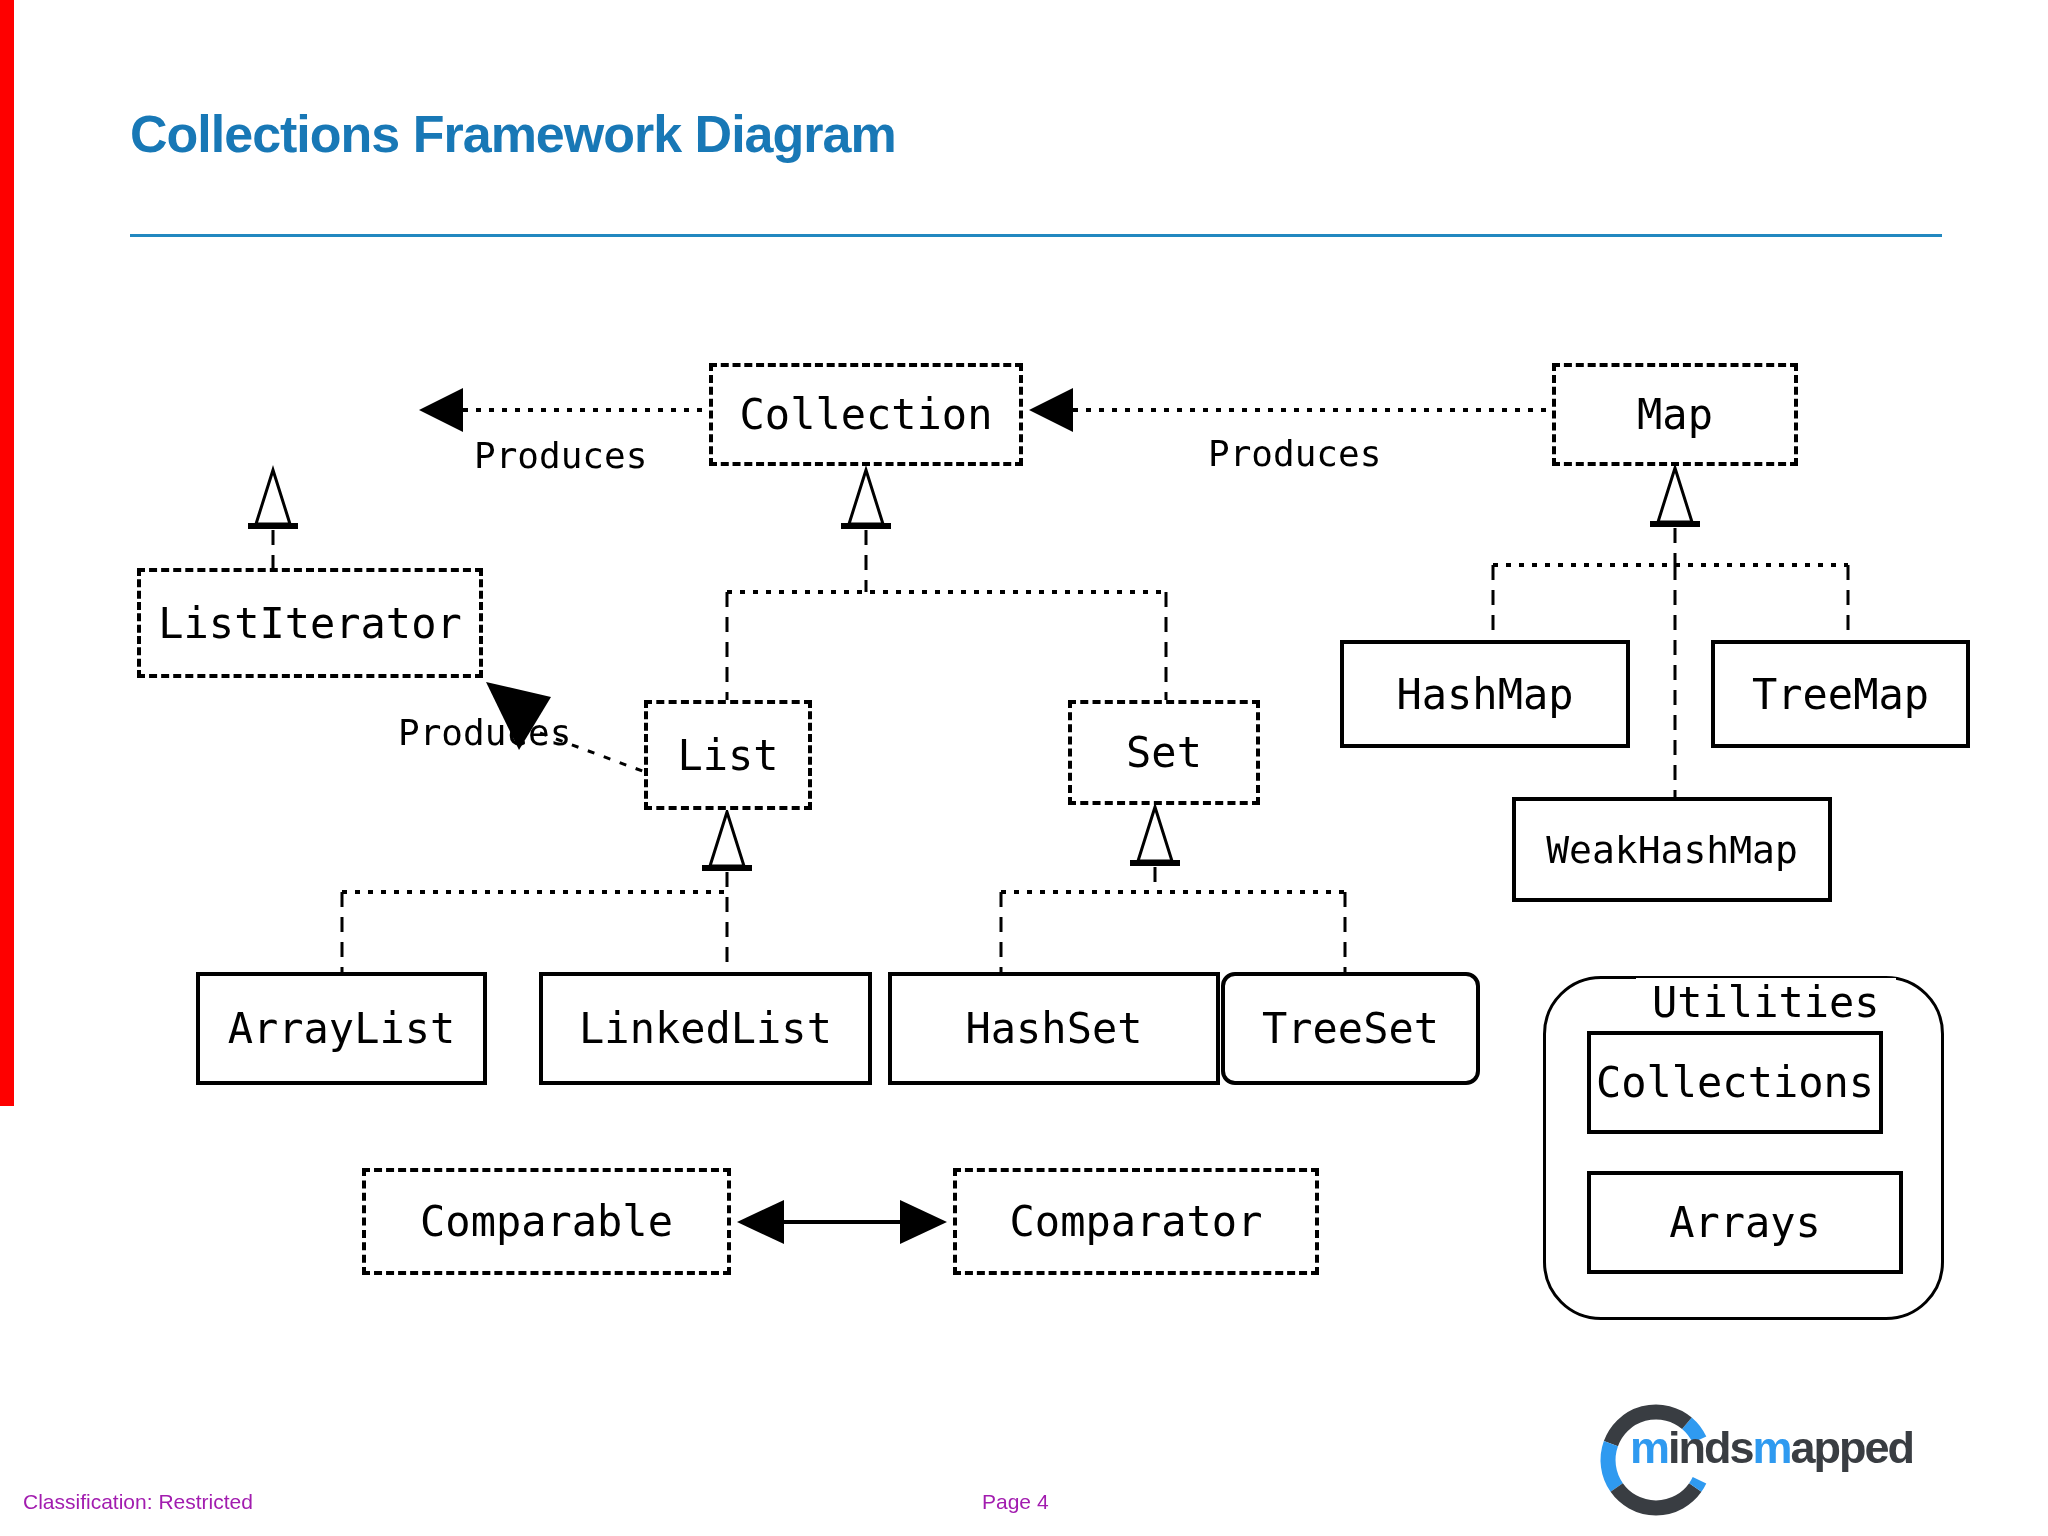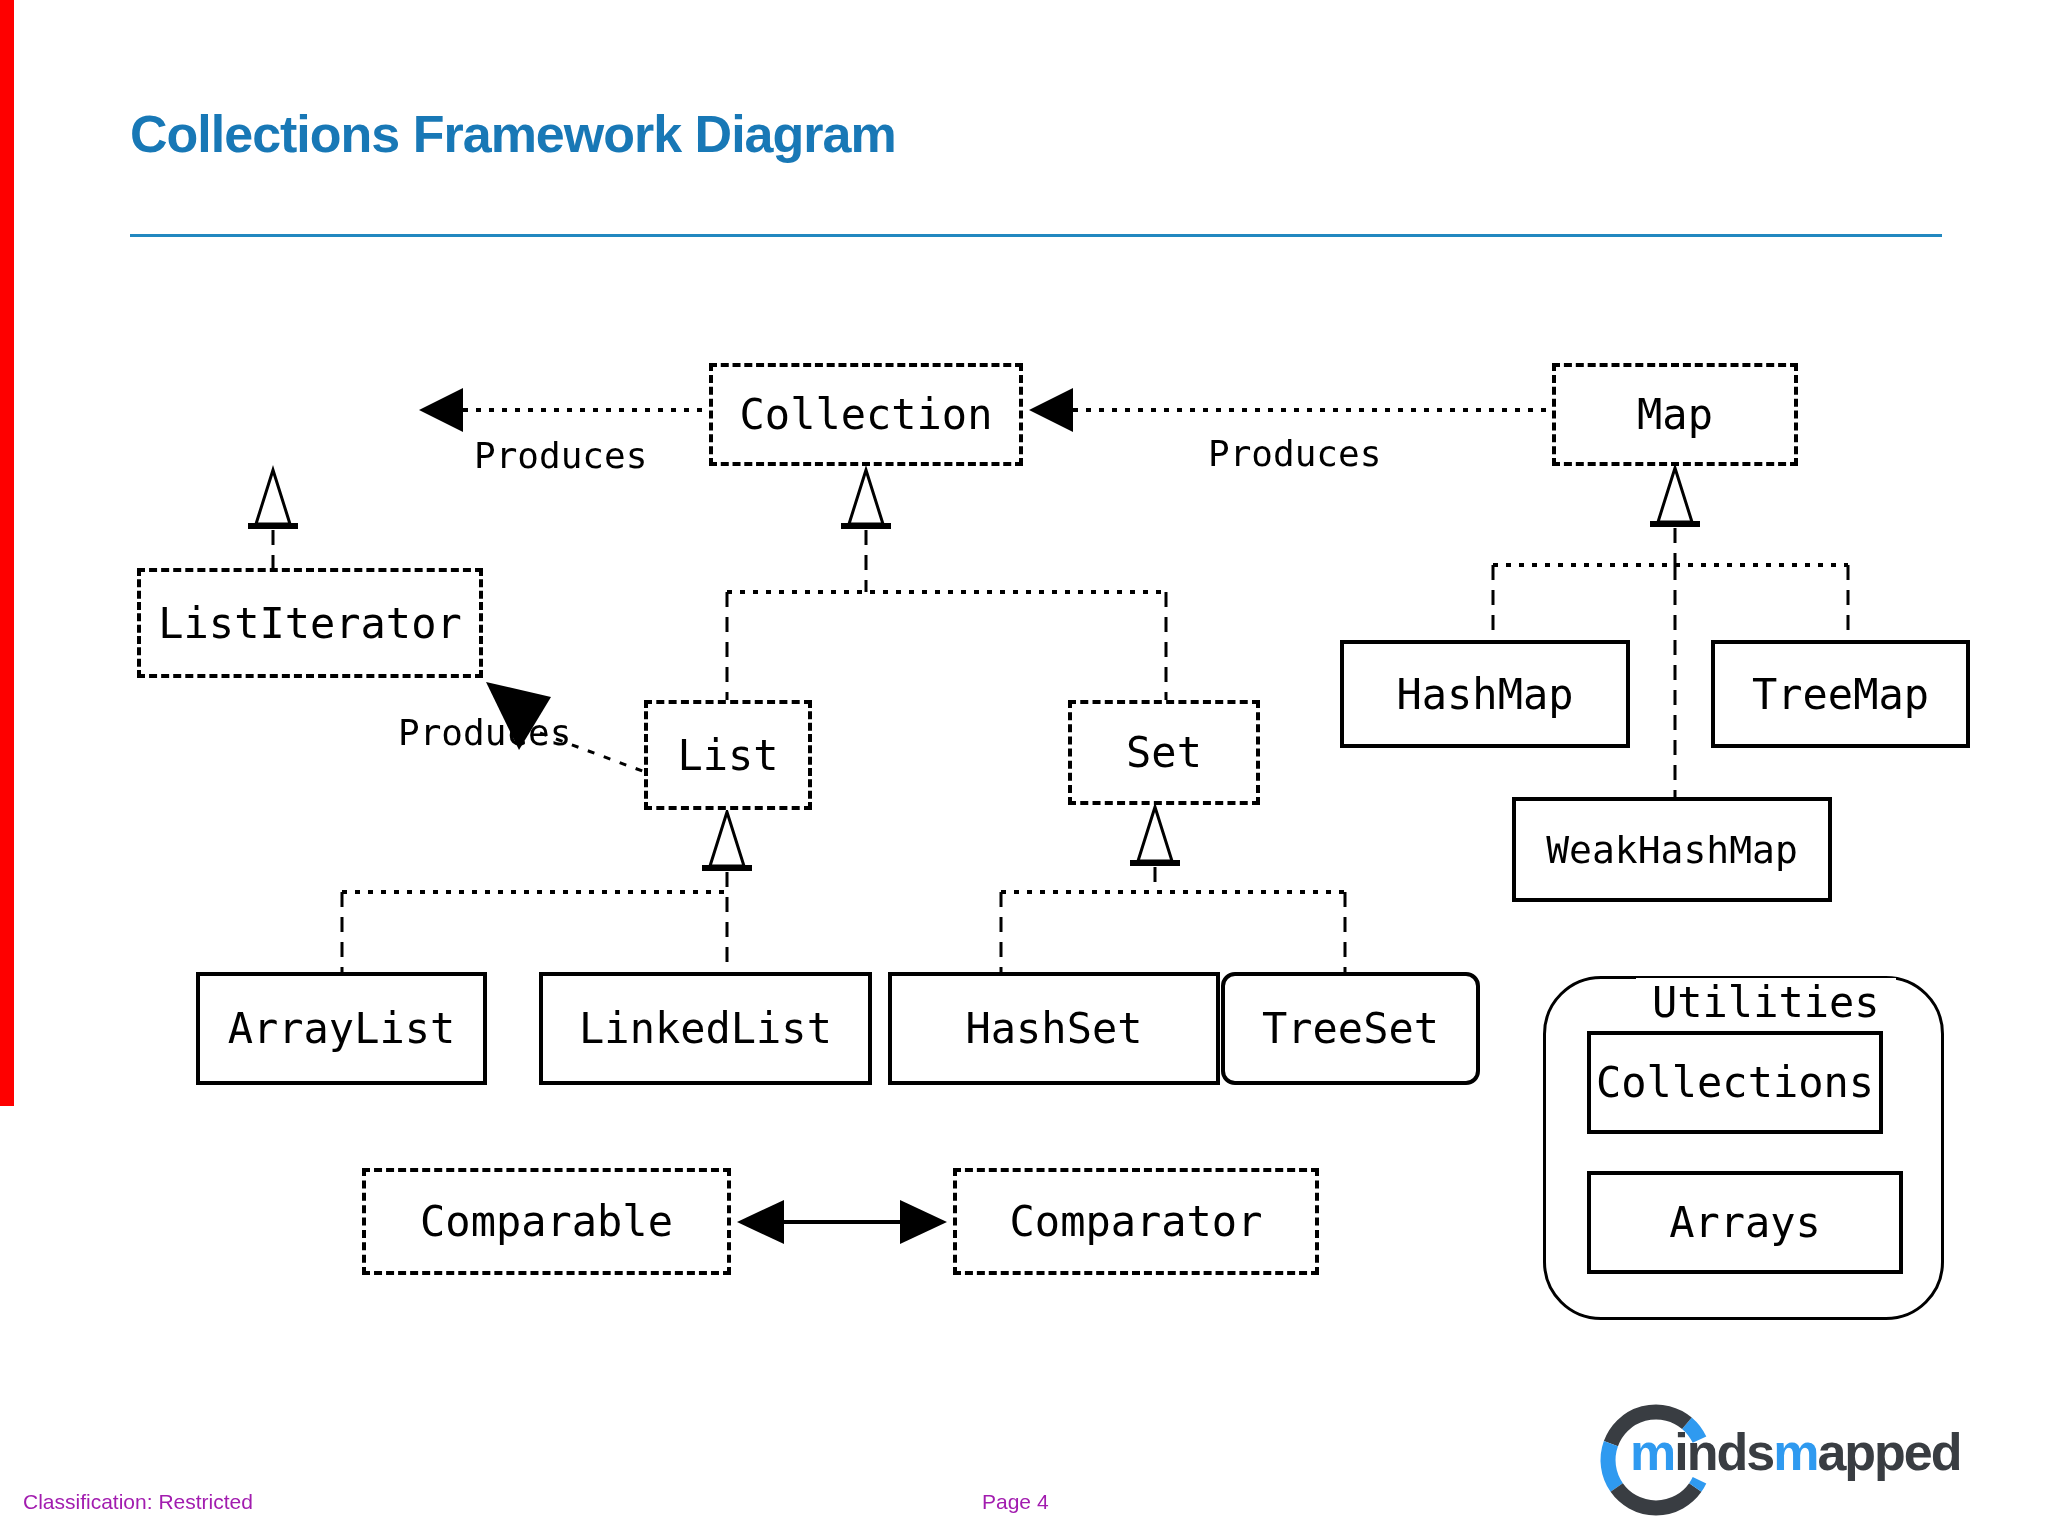--- a/index.html
+++ b/index.html
@@ -85,21 +85,21 @@
   #logo {
     position: absolute;
     left: 1594px; top: 1396px;
     width: 454px; height: 132px;
     z-index: 2;
   }
   #logo-ring { position: absolute; left: 0; top: 2px; }
   #logo-text {
     position: absolute;
     left: 36px; top: 26px;
-    font-size: 52px;
+    font-size: 45px;
     font-weight: bold;
     letter-spacing: -2px;
     white-space: nowrap;
   }
 </style>
 </head>
 <body>
 
 <div id="slide">
 

